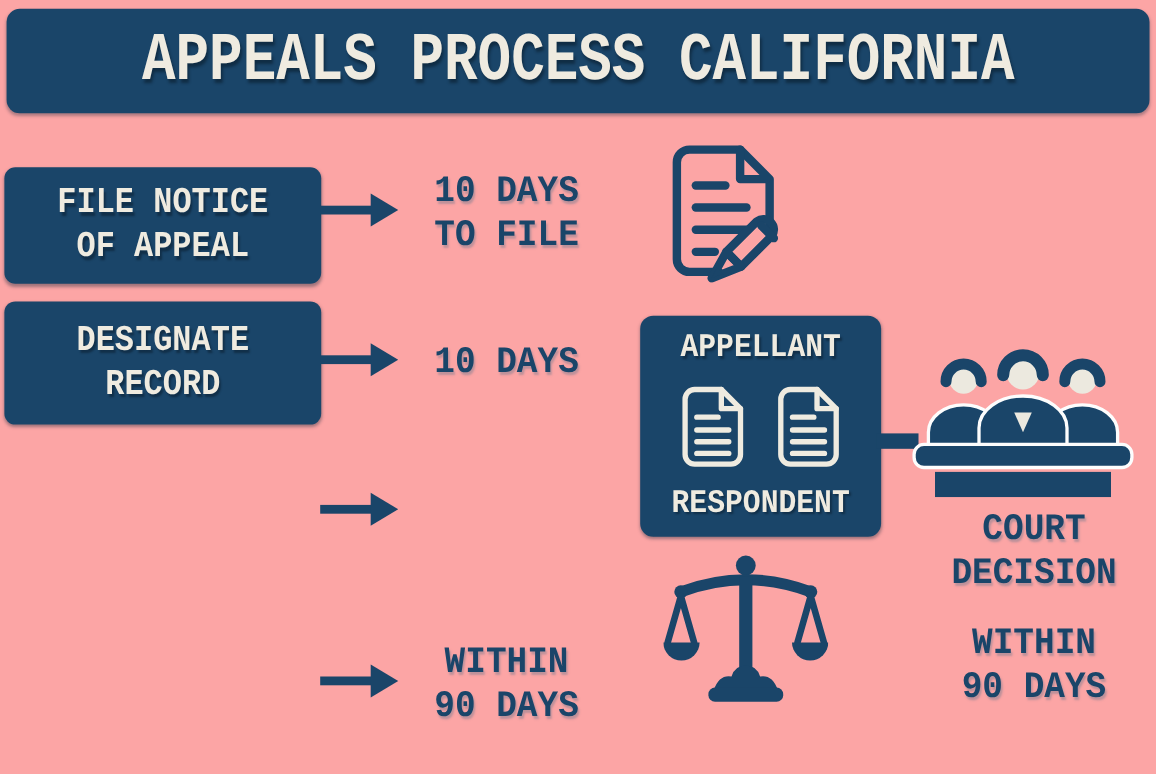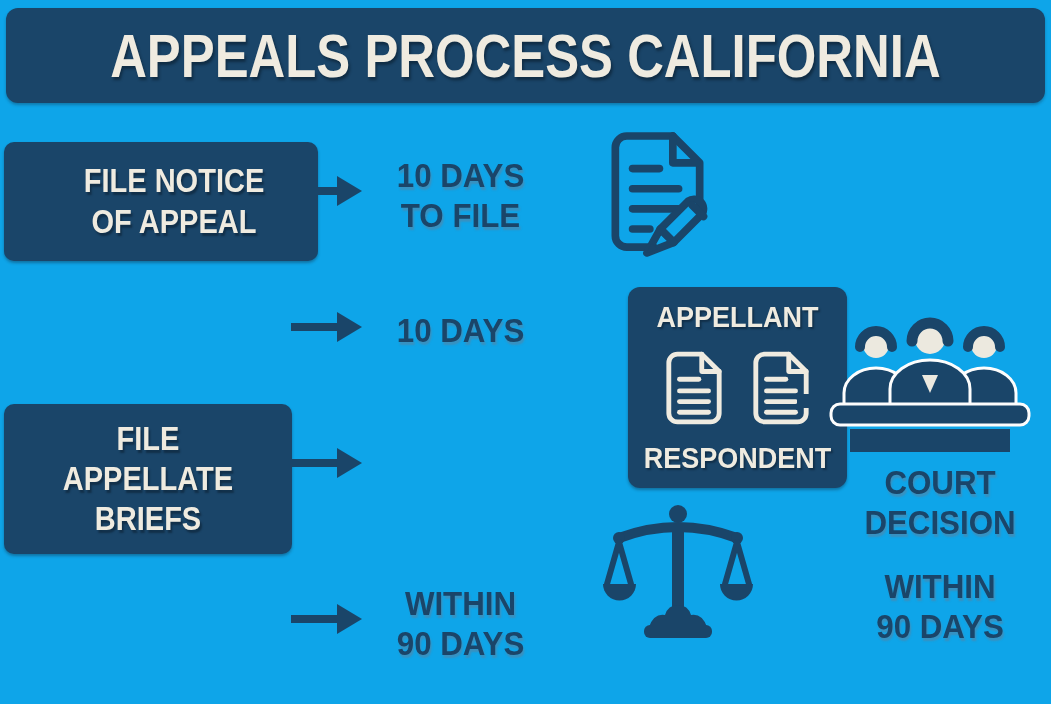--- a/index.html
+++ b/index.html
@@ -1,18 +1,18 @@
 <!DOCTYPE html>
 <html><head>
 <meta charset="utf-8">
 <style>
   html,body{margin:0;padding:0;background:#ffffff;}
   .stage{
-    position:relative;width:1051px;height:704px;background:#0ea5e9;overflow:hidden;
-    font-family:Liberation Sans, sans-serif;font-weight:700;
+    position:relative;width:1051px;height:704px;background:#fca5a5;overflow:hidden;
+    font-family:Liberation Mono, monospace;font-weight:700;
   }
   
   .banner{
     position:absolute;left:6px;top:8px;width:1039px;height:95px;border-radius:12px;
     background:#1a4569;display:flex;align-items:center;justify-content:center;
     box-shadow:0 2px 3px rgba(20,40,60,.35);
   }
   .banner-title{
     font-size:62px;letter-spacing:0px;color:#efebe0;white-space:nowrap;
     transform:scaleX(.82);text-shadow:2px 3px 3px rgba(5,15,25,.45);
@@ -39,21 +39,20 @@
     font-size:34px;line-height:1.18;transform:scaleX(.92);
     text-shadow:1.5px 2.5px 2px rgba(110,120,140,.45);
   }
   
   .doc-pencil{position:absolute;left:600px;top:130px;width:115px;height:127px;}
   .parties-panel{
     position:absolute;left:582px;top:287px;width:219px;height:201px;border-radius:12px;
     background:#1a4569;display:flex;flex-direction:column;align-items:center;
     justify-content:space-between;padding:13px 0;box-sizing:border-box;
     box-shadow:0 2px 3px rgba(20,40,60,.4);
-    margin-left:46px;
   }
   .panel-label{
     width:100%;text-align:center;color:#efebe0;font-size:30px;transform:scaleX(.9);
     text-shadow:2px 2px 2px rgba(5,15,25,.4);white-space:nowrap;
   }
   .brief-row{display:flex;gap:25px;align-items:center;}
   .connector{position:absolute;left:797px;top:394px;width:38px;height:14px;background:#1a4569;}
   .judges{position:absolute;left:828px;top:303px;width:204px;height:149px;}
   .court-block{
     position:absolute;left:840px;top:462px;width:200px;
@@ -63,46 +62,45 @@
 </style>
 </head>
 <body>
 
 <div class="stage">
 
   <header class="banner">
     <h1 class="banner-title" style="margin:0;font-size:62px;">APPEALS PROCESS CALIFORNIA</h1>
   </header>
 
-  <div class="step-box" style="top:142px;height:119px;padding-left:26px;">
+  <div class="step-box" style="top:152px;height:106px;">
     <div class="step-label">FILE NOTICE
 OF APPEAL</div>
   </div>
   <svg class="arrow" style="top:175px;" viewBox="0 0 72 32">
     <rect x="0" y="12" width="47" height="8"></rect>
       <polygon points="46,1 71,16 46,31"></polygon>
   </svg>
   <div class="timeline" style="top:150px;">
     <div class="timeline-text">10 DAYS
 TO FILE</div>
   </div>
 
+  <div class="step-box" style="top:274px;height:112px;">
+    <div class="step-label">DESIGNATE
+RECORD</div>
+  </div>
   <svg class="arrow" style="top:311px;" viewBox="0 0 72 32">
     <rect x="0" y="12" width="47" height="8"></rect>
       <polygon points="46,1 71,16 46,31"></polygon>
   </svg>
   <div class="timeline" style="top:285px;">
     <div class="timeline-text">10 DAYS</div>
   </div>
 
-  <div class="step-box" style="top:404px;height:150px;">
-    <div class="step-label">FILE
-APPELLATE
-BRIEFS</div>
-  </div>
   <svg class="arrow" style="top:447px;" viewBox="0 0 72 32">
     <rect x="0" y="12" width="47" height="8"></rect>
       <polygon points="46,1 71,16 46,31"></polygon>
   </svg>
   <div class="timeline" style="top:434px;">
     <div class="timeline-text"></div>
   </div>
 
   <svg class="arrow" style="top:603px;" viewBox="0 0 72 32">
     <rect x="0" y="12" width="47" height="8"></rect>

